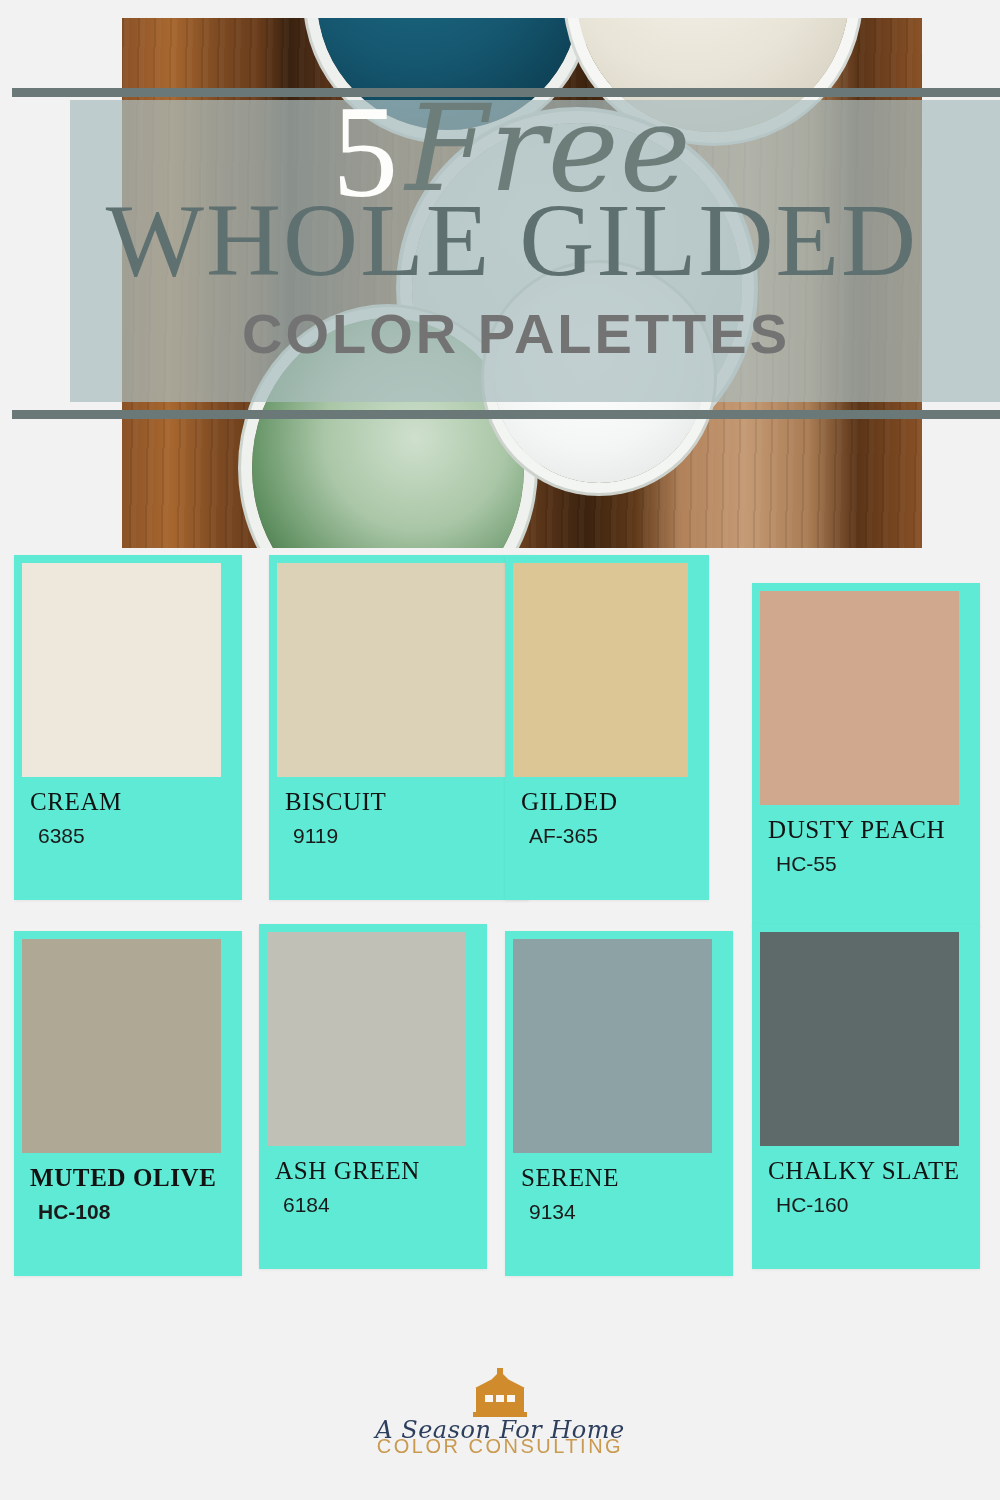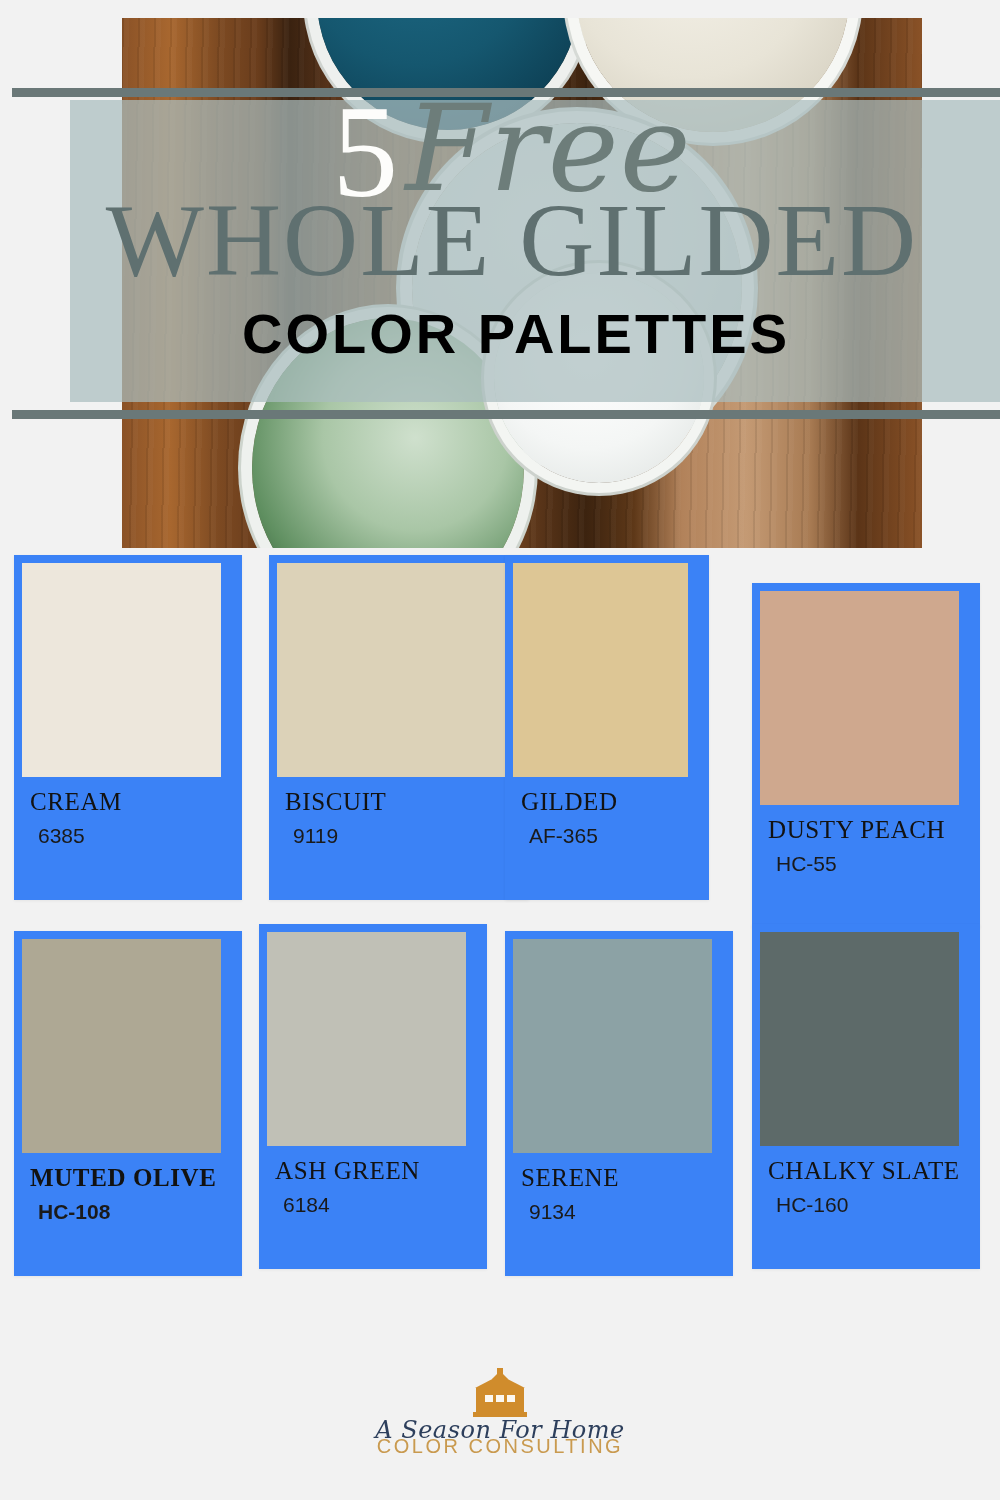--- a/index.html
+++ b/index.html
@@ -107,30 +107,30 @@
     white-space:nowrap;
   }
   .t-palettes-band{
     position:absolute;left:132px;top:206px;width:744px;height:72px;
   }
   .t-palettes{
     font-family:"Liberation Sans", sans-serif;
     font-weight:bold;
     font-size:56px;
     letter-spacing:3px;
-    color:#000000;
+    color:#737373;
     line-height:72px;
     white-space:nowrap;
   }
 
   
   .grid{position:absolute;left:0;top:548px;width:1000px;height:770px;}
   .card{
     position:absolute;
-    background:#3b82f6;
+    background:#5eead4;
     box-sizing:border-box;
     padding:8px 21px 0 8px;
     box-shadow:0 1px 3px rgba(0,0,0,.06);
   }
   .chip{width:100%;height:214px;}
   .meta{padding:12px 8px 0 8px;}
   .c-name{
     font-family:"Liberation Serif", serif;
     font-size:25px;
     letter-spacing:.6px;

